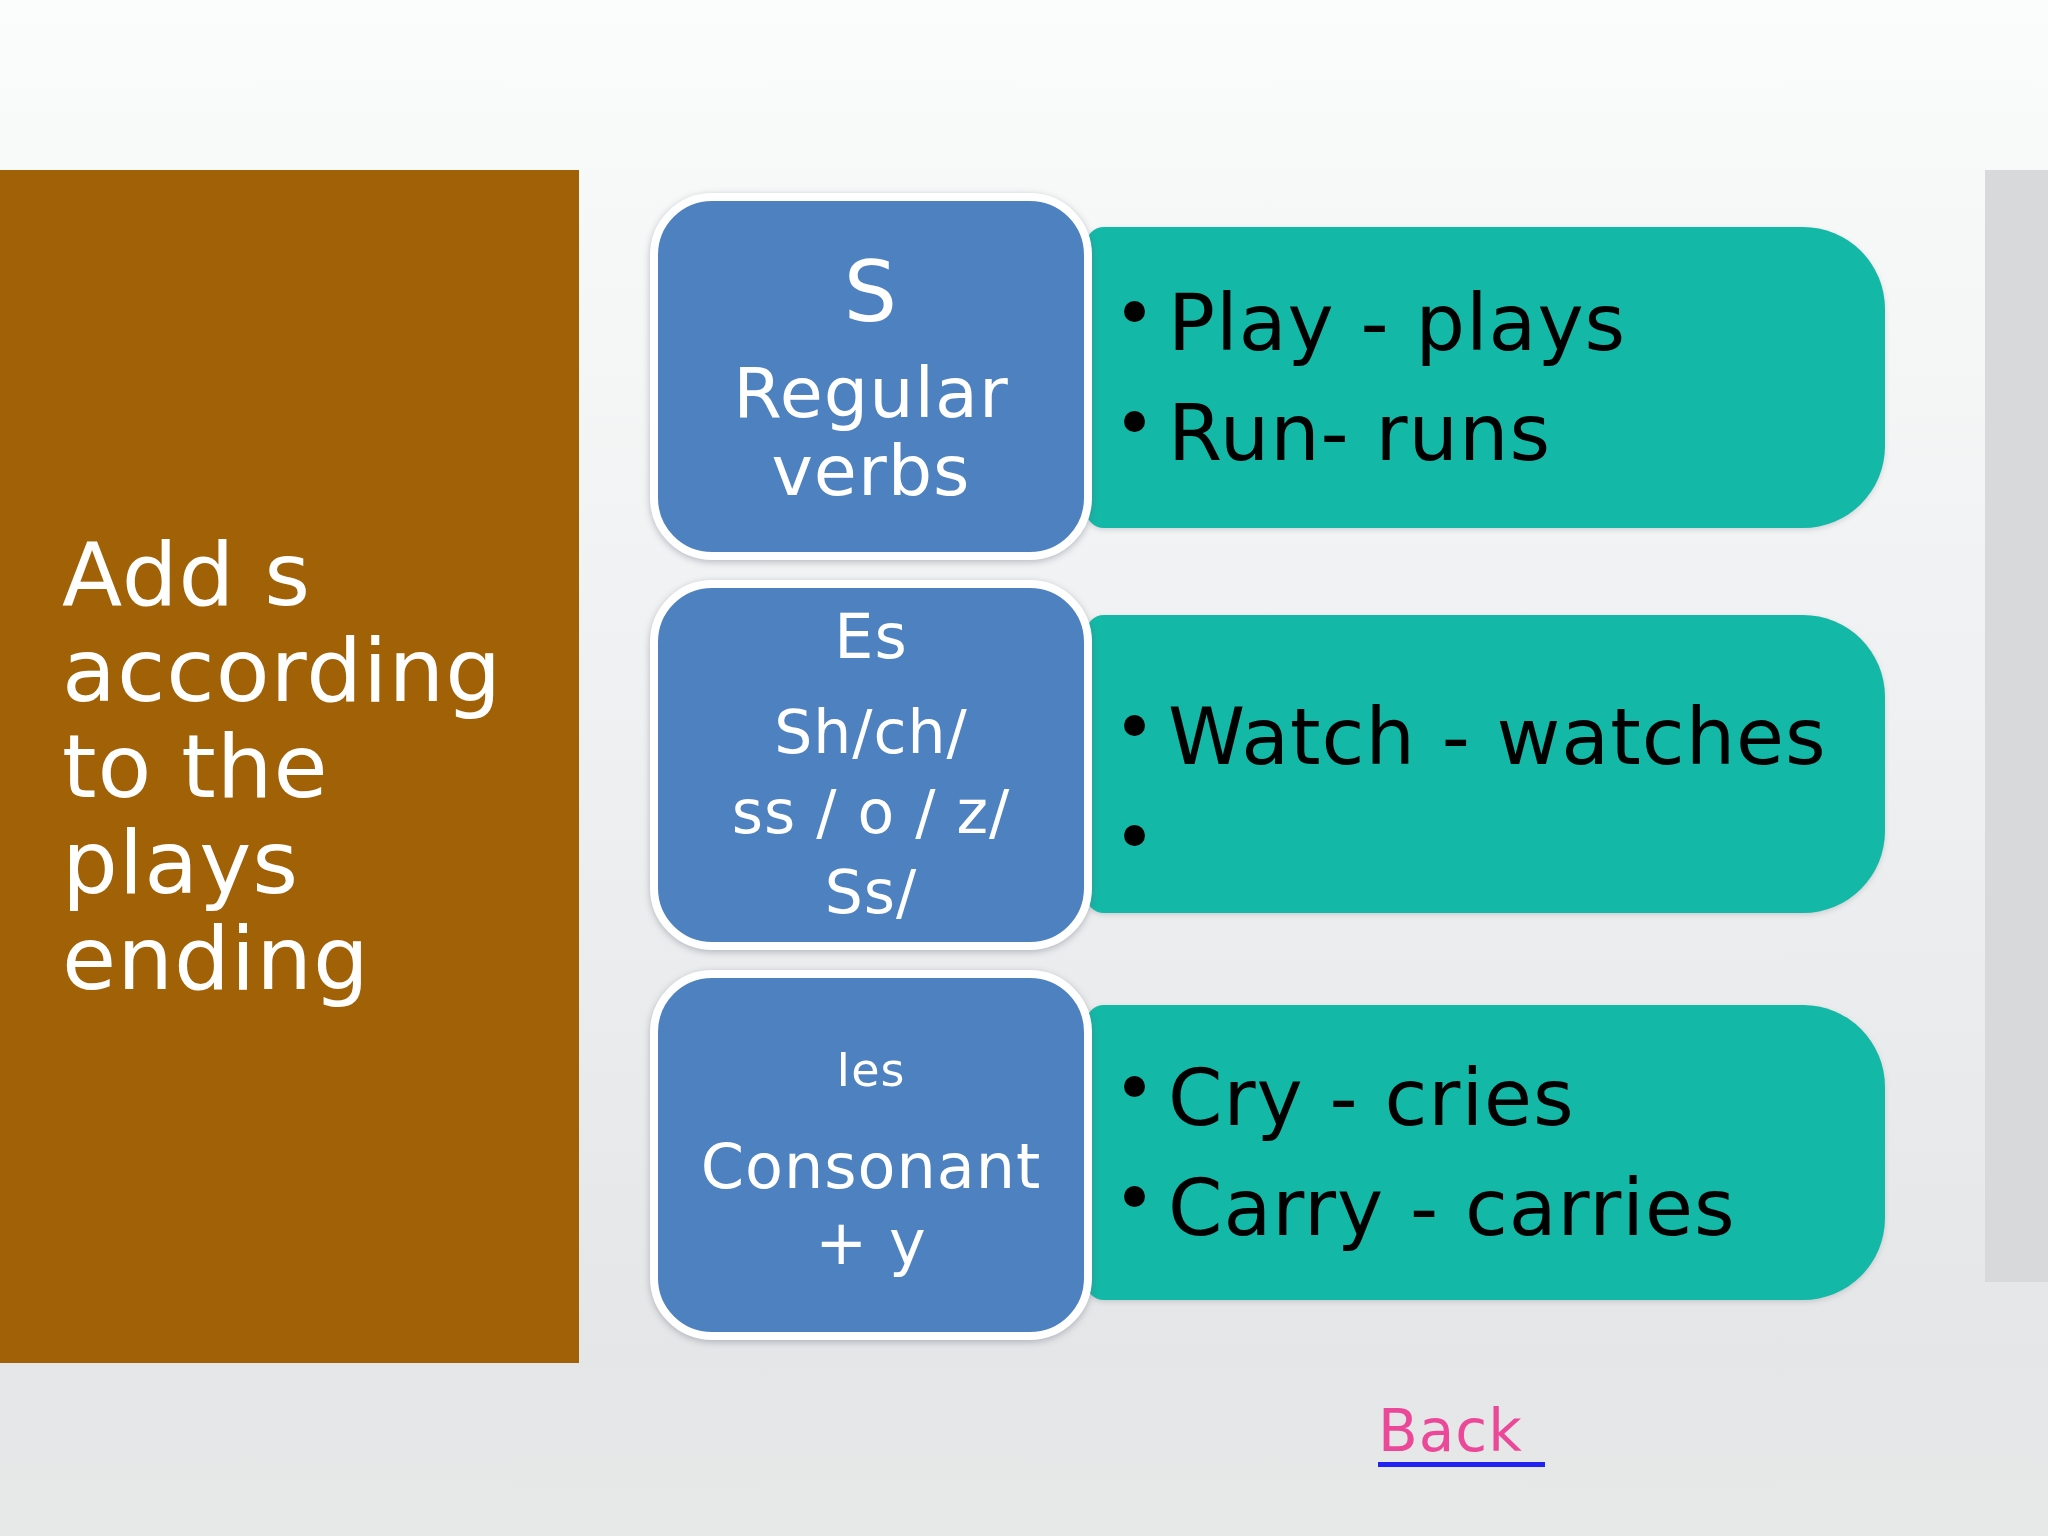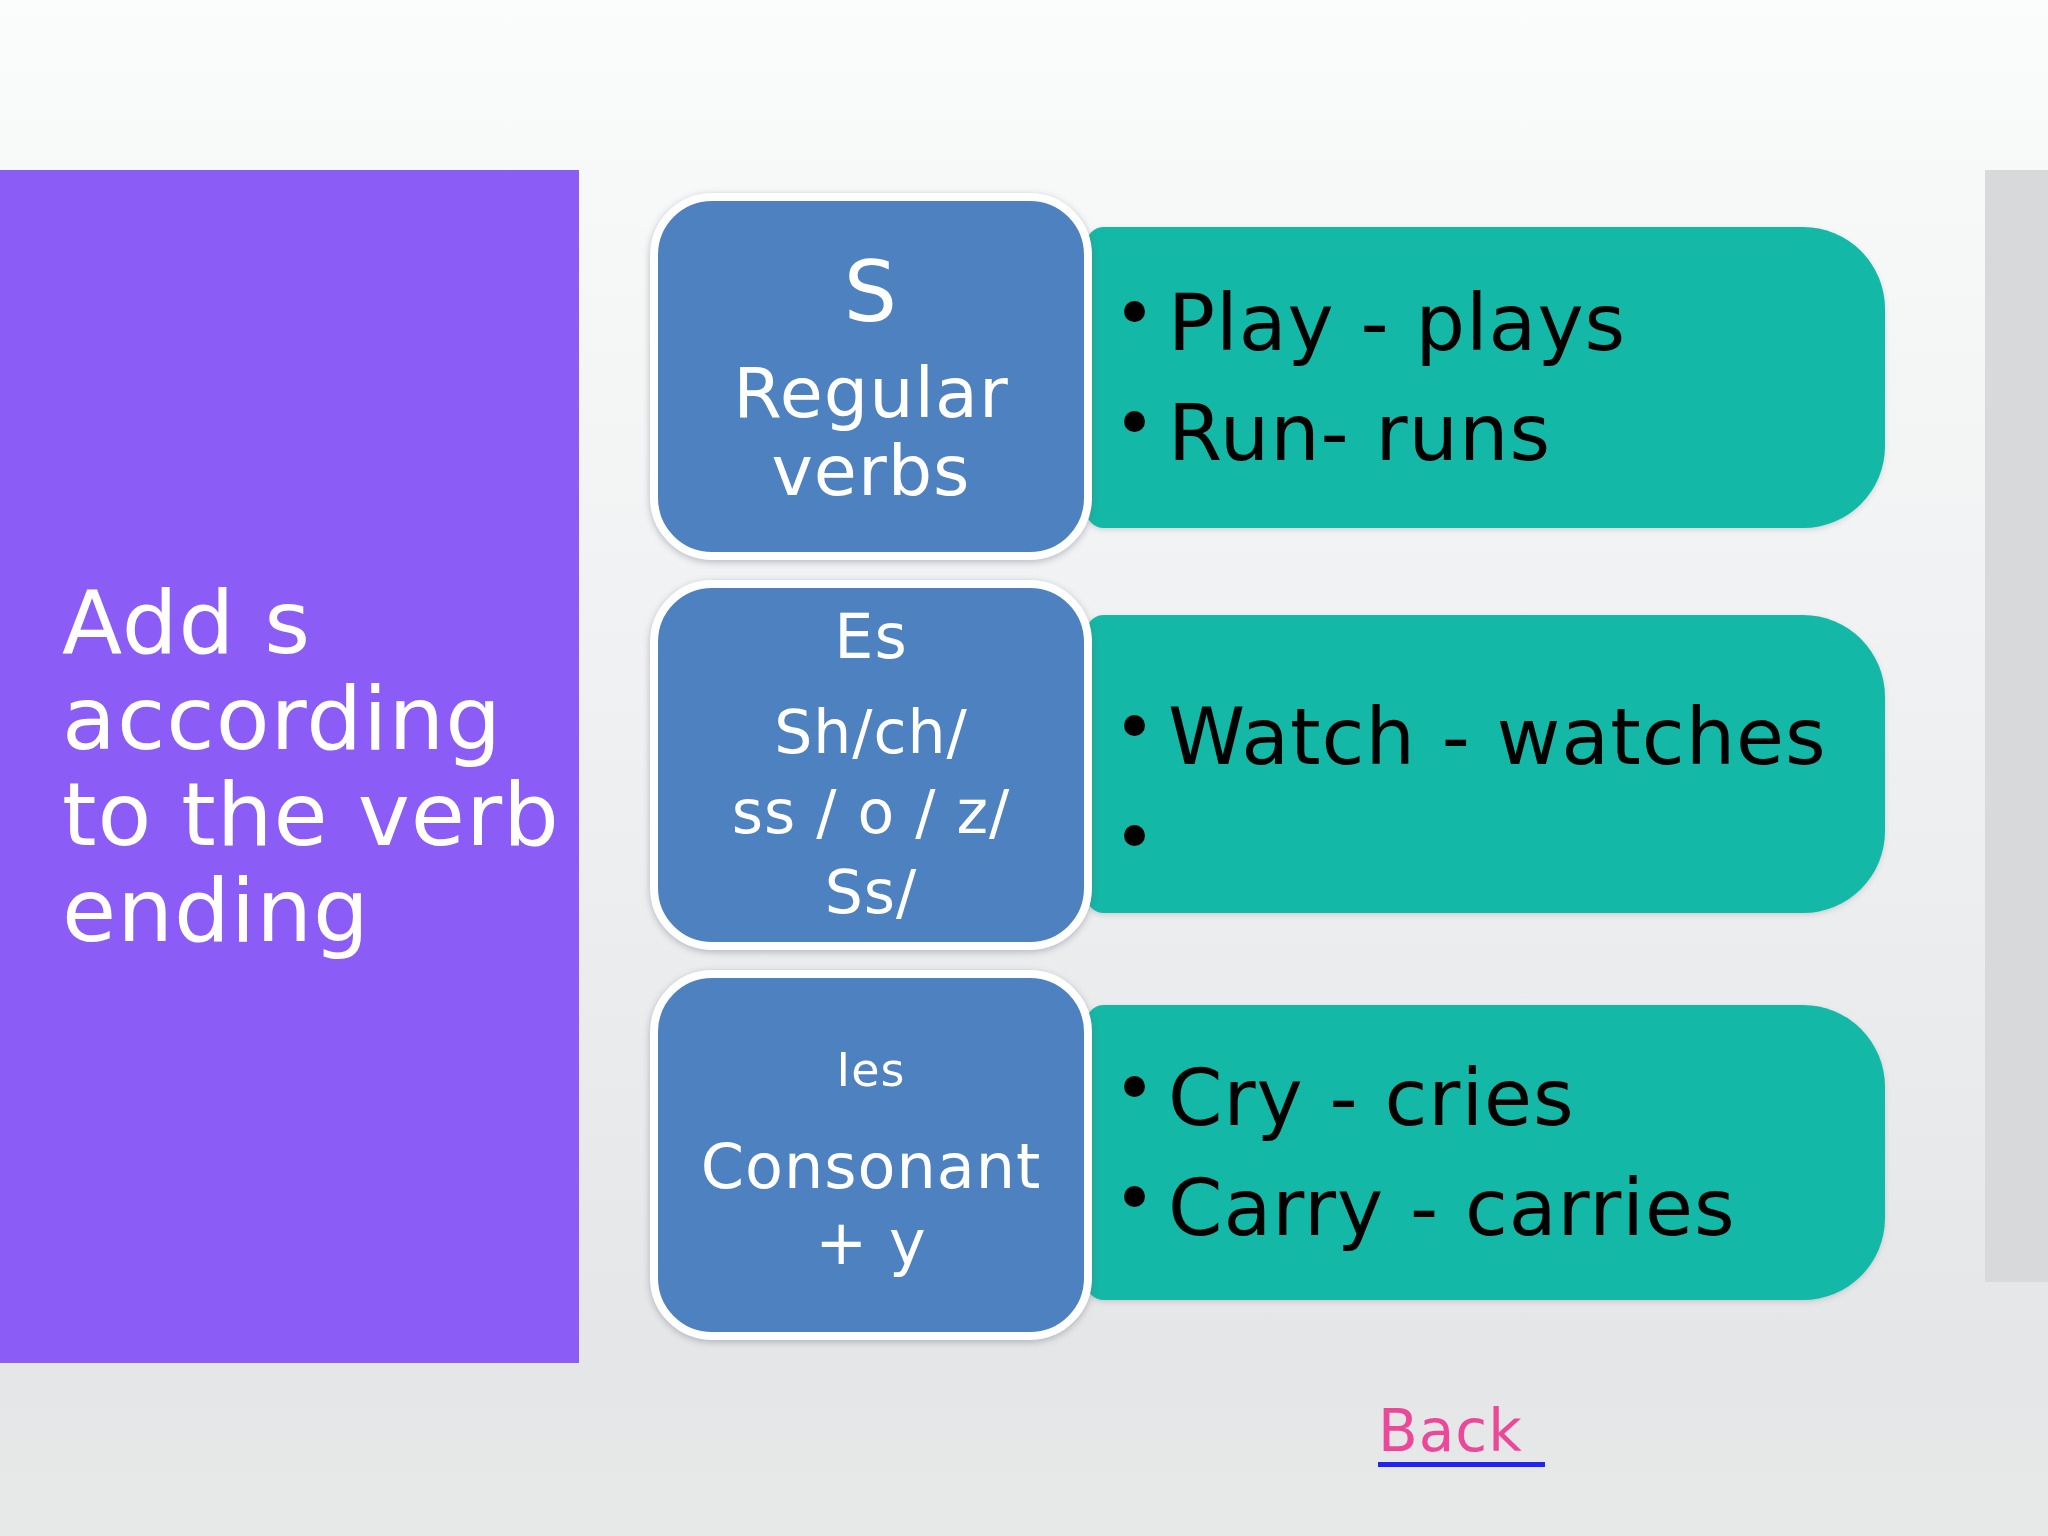--- a/index.html
+++ b/index.html
@@ -5,21 +5,21 @@
   html,body{margin:0;padding:0;}
   body{
     width:2048px;height:1536px;position:relative;overflow:hidden;
     font-family:"DejaVu Sans",sans-serif;
     background:linear-gradient(180deg,#fbfcfc 0%,#f7f8f8 12%,#eeeff0 52%,#e5e6e7 88%,#e7e8e8 100%);
   }
   .abs{position:absolute;}
   
   .left-panel{
     left:0;top:170px;width:579px;height:1193px;
-    background:#8b5cf6;
+    background:#a16207;
     display:flex;flex-direction:column;justify-content:center;
   }
   .slide-title{
     color:#ffffff;font-size:88px;line-height:96px;
     padding-left:62px;padding-right:14px;letter-spacing:1px;
   }
   
   .right-strip{
     left:1985px;top:170px;width:63px;height:1112px;background:#d8d9da;
   }
@@ -72,21 +72,21 @@
     padding-right:22px;cursor:pointer;letter-spacing:1px;
   }
 </style>
 </head>
 <body>
 
 <div class="abs left-panel">
   <div class="slide-title">
     <div>Add s</div>
     <div>according</div>
-    <div>to the verb</div>
+    <div>to the plays</div>
     <div>ending</div>
   </div>
 </div>
 
 <div class="abs right-strip"></div>
 
 <div class="abs example-box r1">
   <div class="example-item">
     <span class="bullet-dot"></span>
     <span>Play - plays</span>

